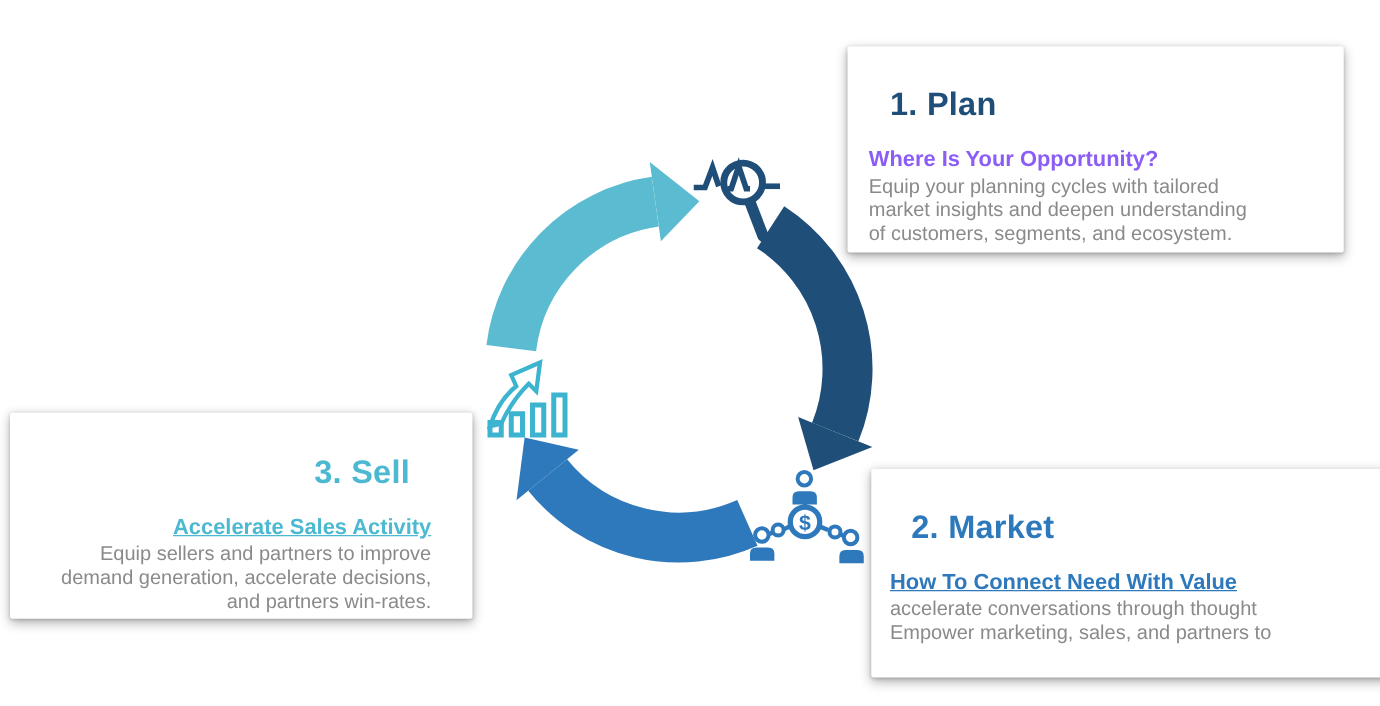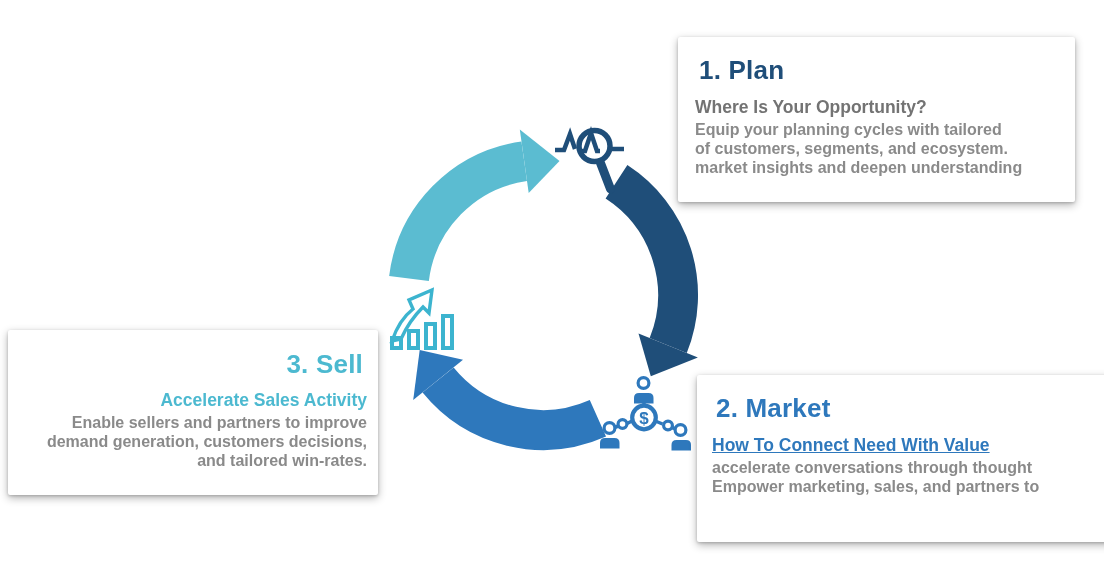--- a/index.html
+++ b/index.html
@@ -8,30 +8,30 @@
     overflow:hidden;font-family:"Liberation Sans",sans-serif;
   }
   .cycle-svg{position:absolute;left:0;top:0;}
   .card{
     position:absolute;background:#ffffff;border-radius:2px;
     box-shadow:0 3px 9px rgba(0,0,0,0.30), 0 1px 3px rgba(0,0,0,0.18);
     box-sizing:border-box;
   }
   .card-plan  {left:678px;top:37px; width:397px;height:165px;padding:12px 18px 0 17px;}
   .card-market{left:697px;top:375px;width:452px;height:167px;padding:12px 16px 0 15px;}
-  .card-sell  {left:8px;  top:330px;width:370px;height:165px;padding:13px 11px 0 16px;text-align:right;}
+  .card-sell  {left:8px;  top:330px;width:370px;height:165px;padding:13px 33px 0 16px;text-align:right;}
   .card-title{
-    font-size:26px;font-weight:700;line-height:34px;margin:4px;letter-spacing:0.2px;
+    font-size:26px;font-weight:700;line-height:34px;margin:17px;letter-spacing:0.2px;
   }
   .card-subtitle{
     font-size:17.5px;font-weight:700;line-height:21px;margin:10px 0 2px 0;
   }
-  .card-sell .card-subtitle{margin-top:9px;}
+  .card-sell .card-subtitle{margin-top:9px;text-decoration:underline;}
   .card-body{
-    font-size:16px;line-height:19px;color:#8A8A8A;margin:0;font-weight:bold;
+    font-size:16px;line-height:19px;color:#8A8A8A;margin:0;
   }
 </style>
 </head>
 <body>
 
 <div class="stage">
 
   <svg class="cycle-svg" width="1104" height="565" viewBox="0 0 1104 565">
 
     <path d="M 409 278.5 A 135 135 0 0 1 524.2 161.3" fill="none" stroke-width="40" style="stroke: rgb(91, 188, 209);"></path>
@@ -73,40 +73,40 @@
       <rect x="392" y="338" width="9" height="10"></rect>
       <rect x="409" y="331" width="9" height="17"></rect>
       <rect x="426" y="324" width="9" height="24"></rect>
       <rect x="443" y="316" width="9" height="32"></rect>
       <path d="M 392 341 Q 399 320 413 309 L 409 300 L 432 290 L 429 313 L 423 307 Q 409 321 401 339 Z" stroke-width="3.4" stroke-linejoin="miter"></path>
     </g>
   </svg>
 
   <div class="card card-plan">
     <h2 class="card-title" style="color: rgb(31, 78, 121);">1. Plan</h2>
-    <h3 class="card-subtitle" style="color: #737373;">Where Is Your Opportunity?</h3>
+    <h3 class="card-subtitle" style="color: #8b5cf6;">Where Is Your Opportunity?</h3>
     <p class="card-body">
       <span style="display:block">Equip your planning cycles with tailored</span>
+      <span style="display:block">market insights and deepen understanding</span>
       <span style="display:block">of customers, segments, and ecosystem.</span>
-      <span style="display:block">market insights and deepen understanding</span>
     </p>
   </div>
 
   <div class="card card-market">
     <h2 class="card-title" style="color: rgb(46, 120, 188);">2. Market</h2>
     <h3 class="card-subtitle" style="color: rgb(46, 120, 188); text-decoration: underline;">How To Connect Need With Value</h3>
     <p class="card-body">
       <span style="display:block">accelerate conversations through thought</span>
       <span style="display:block">Empower marketing, sales, and partners to</span>
     </p>
   </div>
 
   <div class="card card-sell">
     <h2 class="card-title" style="color: rgb(76, 185, 208);">3. Sell</h2>
     <h3 class="card-subtitle" style="color: rgb(76, 185, 208);">Accelerate Sales Activity</h3>
     <p class="card-body">
-      <span style="display:block">Enable sellers and partners to improve</span>
-      <span style="display:block">demand generation, customers decisions,</span>
-      <span style="display:block">and tailored win-rates.</span>
+      <span style="display:block">Equip sellers and partners to improve</span>
+      <span style="display:block">demand generation, accelerate decisions,</span>
+      <span style="display:block">and partners win-rates.</span>
     </p>
   </div>
 
 </div>
 
 </body></html>

